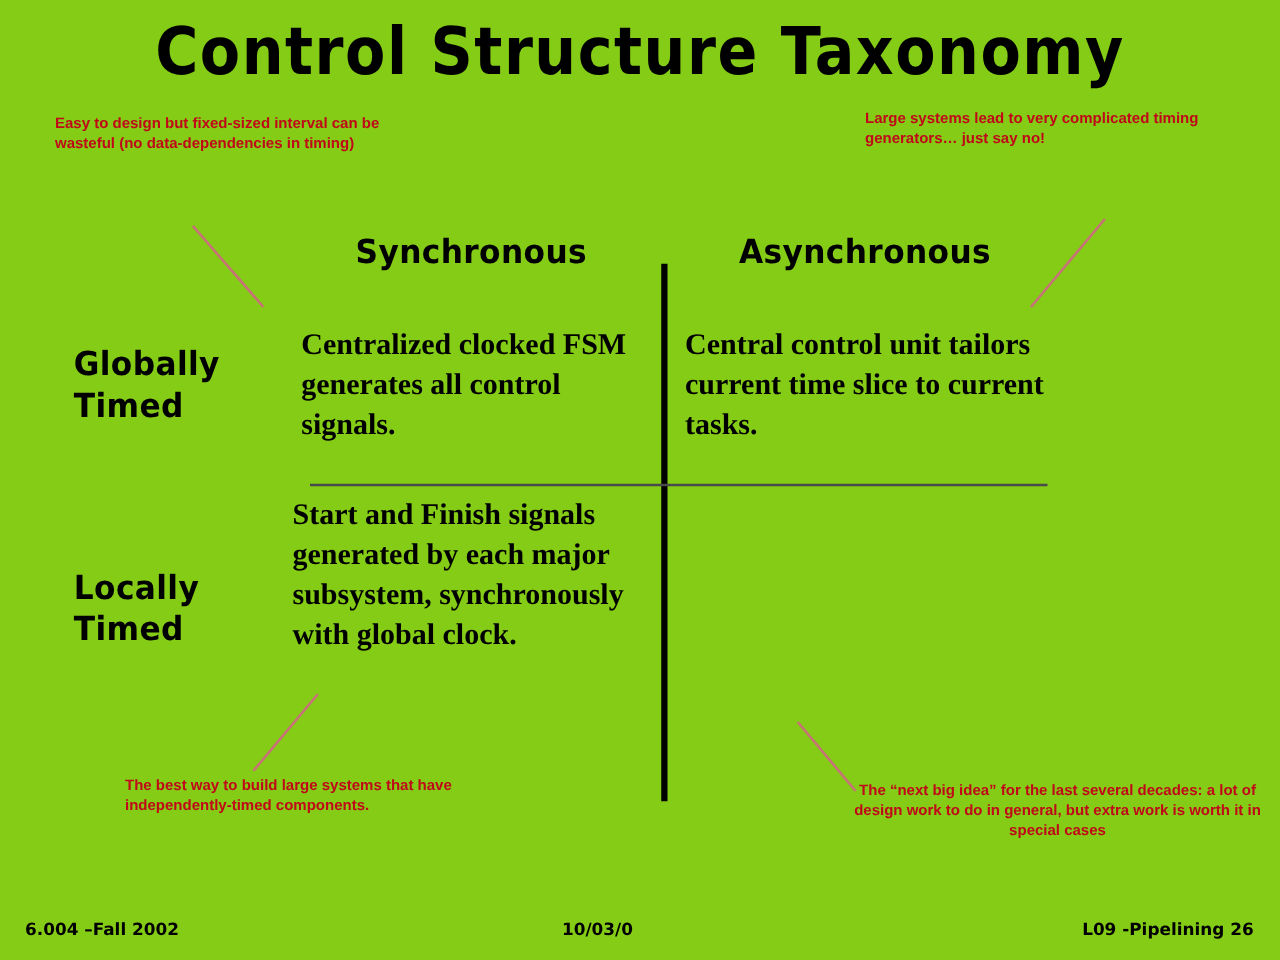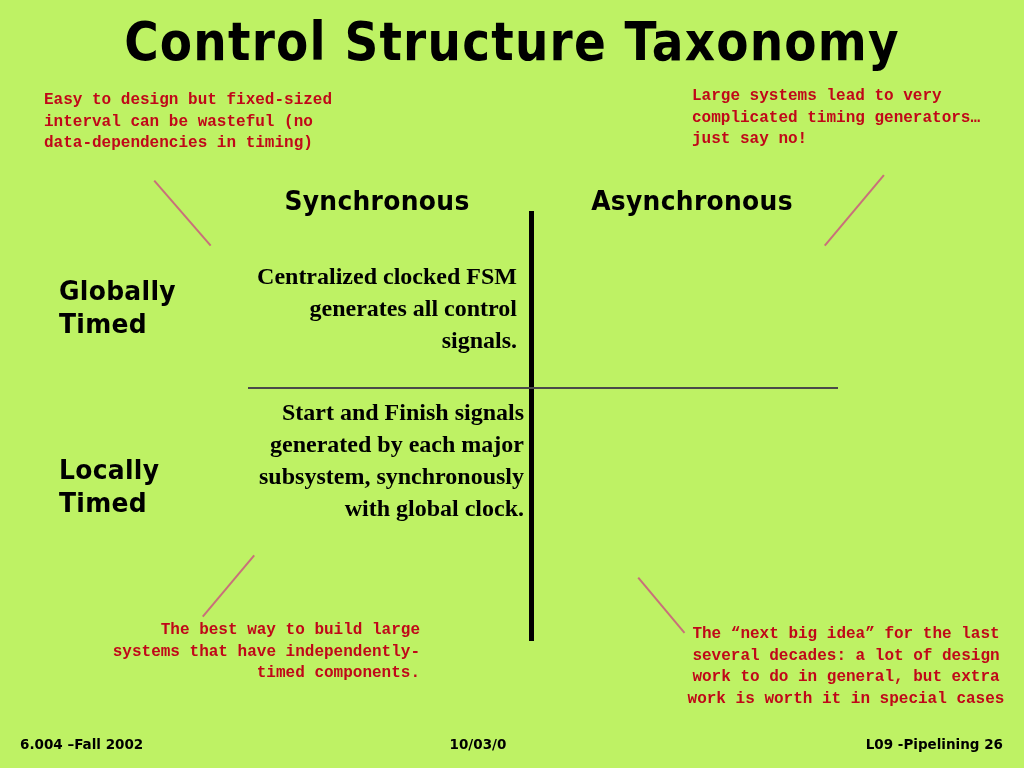--- a/index.html
+++ b/index.html
@@ -8,21 +8,21 @@
     padding: 0;
     background: #ffffff;
   }
   body {
     font-family: "Liberation Serif", serif;
   }
   #slide {
     position: relative;
     width: 1024px;
     height: 768px;
-    background: #bef264;
+    background: #84cc16;
     overflow: hidden;
   }
 
   
   #slide-title {
     position: absolute;
     left: 0;
     top: 14px;
     width: 1024px;
     text-align: center;
@@ -35,42 +35,42 @@
     line-height: 1.05;
     transform: scaleY(1.12);
     transform-origin: center top;
     white-space: nowrap;
   }
 
   
   .annotation {
     position: absolute;
     color: #c00819;
-    font-family: Liberation Mono, monospace;
-    font-weight: bold;
-    font-size: 16px;
+    font-family: Liberation Sans, sans-serif;
+    font-weight: bold;
+    font-size: 12px;
     line-height: 1.35;
   }
   #annotation-top-left {
     left: 44px;
     top: 90px;
     width: 310px;
     text-align: left;
   }
   #annotation-top-right {
     left: 692px;
     top: 86px;
     width: 330px;
     text-align: left;
   }
   #annotation-bottom-left {
     left: 100px;
     top: 620px;
     width: 320px;
-    text-align: right;
+    text-align: left;
   }
   #annotation-bottom-right {
     left: 676px;
     top: 624px;
     width: 340px;
     text-align: center;
   }
 
   
   .leader-line {
@@ -147,21 +147,21 @@
   }
 
   
   .cell {
     position: absolute;
     font-family: "Liberation Serif", serif;
     font-weight: bold;
     font-size: 24px;
     line-height: 1.33;
     color: #000000;
-    text-align: right;
+    text-align: left;
   }
   #cell-sync-global {
     left: 241px;
     top: 261px;
     width: 276px;
   }
   #cell-async-global {
     left: 548px;
     top: 261px;
     width: 300px;
@@ -234,20 +234,21 @@
   <div class="row-label" id="row-label-globally">
     <div>Globally</div>
     <div>Timed</div>
   </div>
   <div class="row-label" id="row-label-locally">
     <div>Locally</div>
     <div>Timed</div>
   </div>
 
   <div class="cell" id="cell-sync-global">Centralized clocked FSM generates all control signals.</div>
+  <div class="cell" id="cell-async-global">Central control unit tailors current time slice to current tasks.</div>
   <div class="cell" id="cell-sync-local">Start and Finish signals generated by each major subsystem, synchronously with global clock.</div>
 
   <div class="leader-line" id="leader-line-bottom-left" style="left:202px; top:616px; width:80px; transform: rotate(-50deg);"></div>
 
   <div class="annotation" id="annotation-bottom-left">The best way to build large systems that have independently-timed components.</div>
 
   <div class="leader-line" id="leader-line-bottom-right" style="left:639px; top:577px; width:72px; transform: rotate(50deg);"></div>
 
   <div class="annotation" id="annotation-bottom-right">The “next big idea” for the last several decades: a lot of design work to do in general, but extra work is worth it in special cases</div>
 

